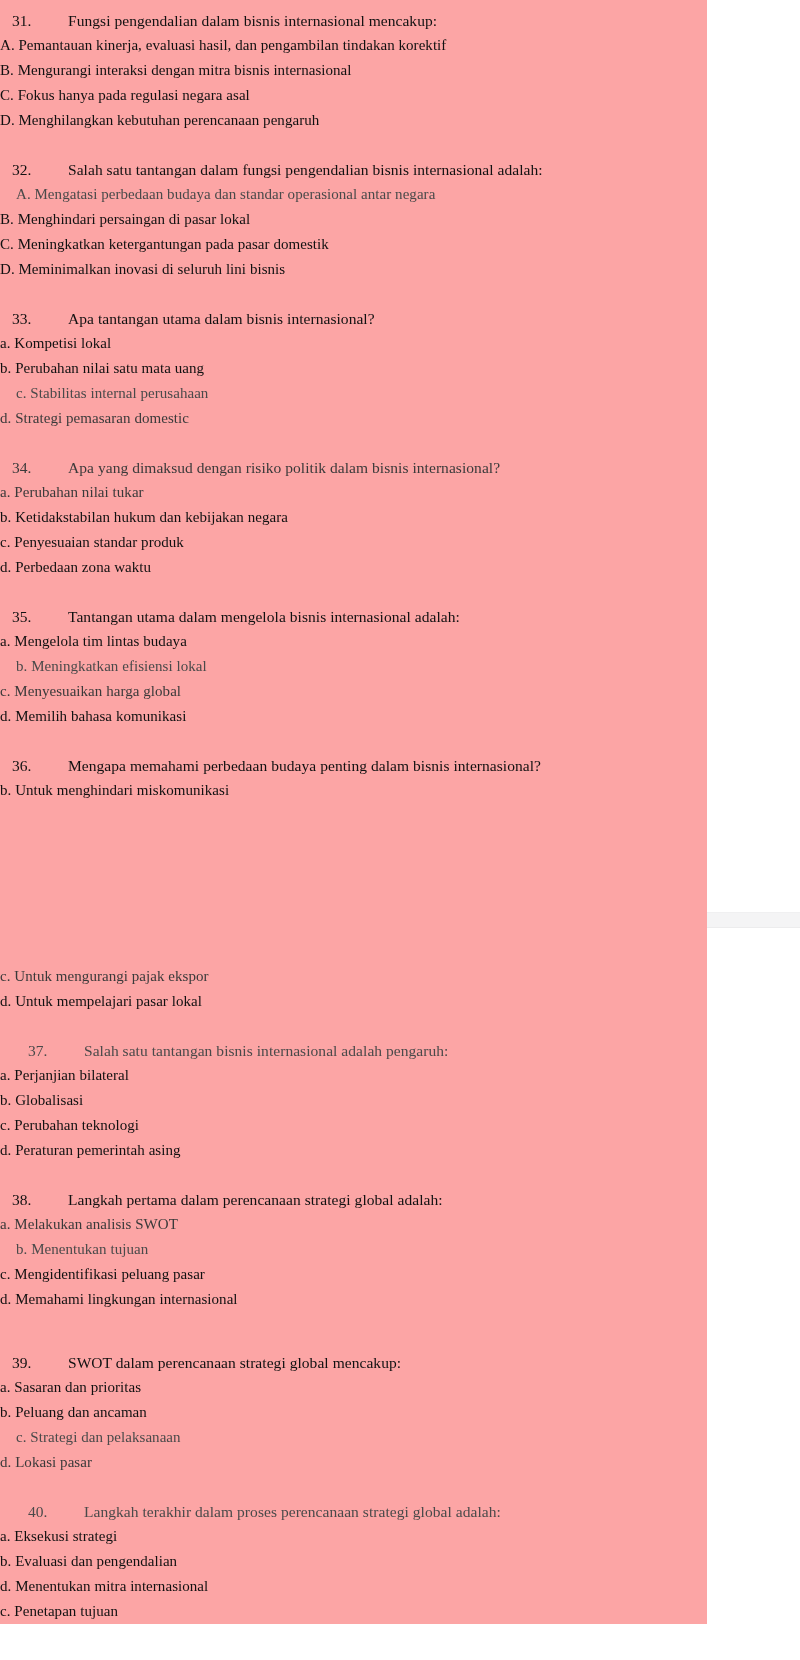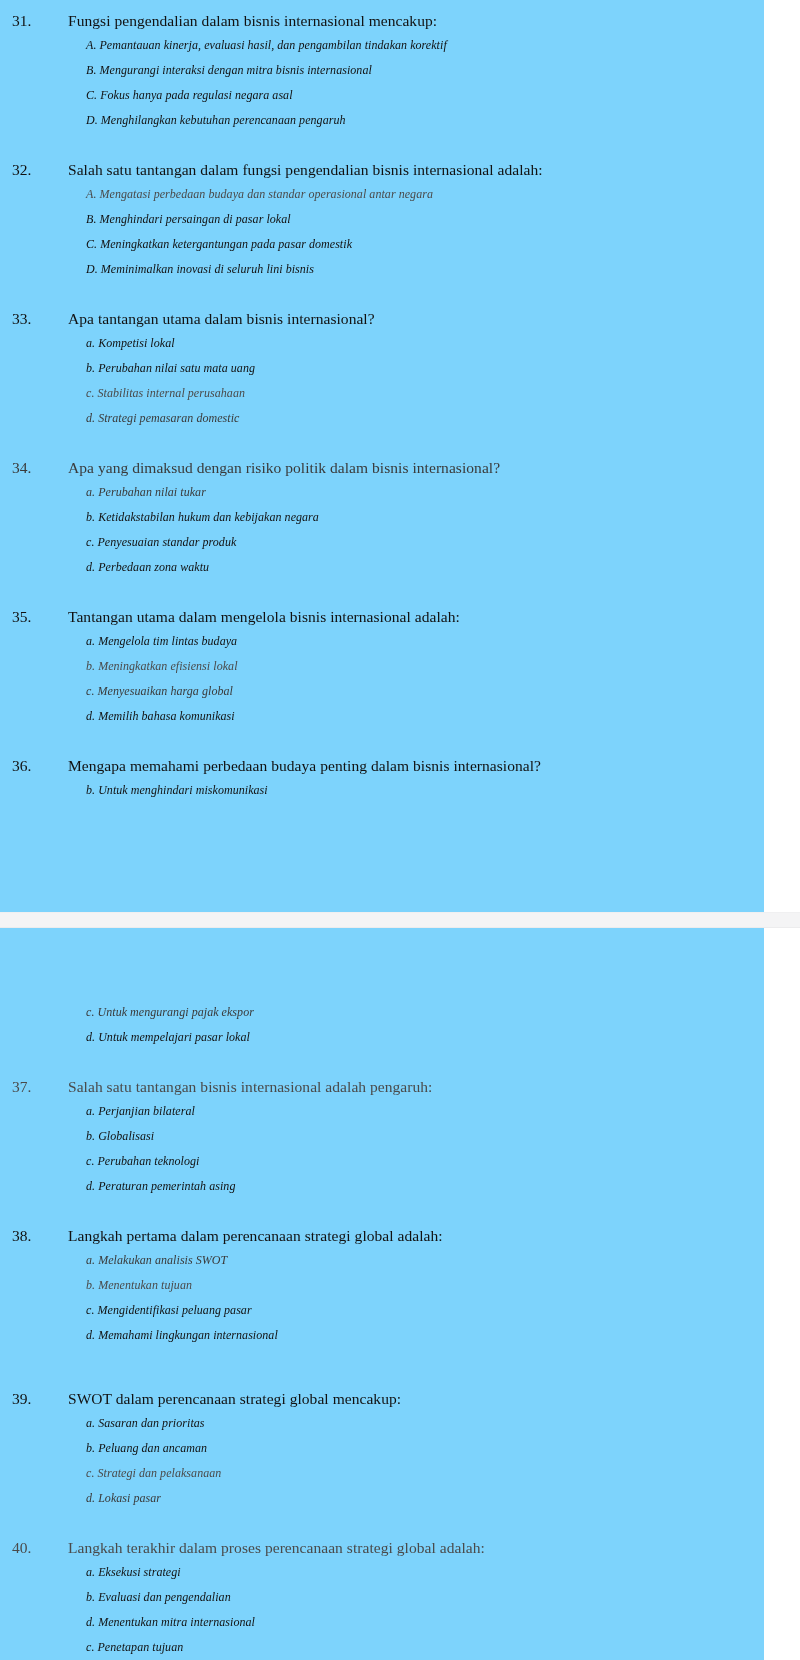--- a/index.html
+++ b/index.html
@@ -13,26 +13,26 @@
     height: 1660px;
     position: relative;
     font-family: "Liberation Serif", "DejaVu Serif", serif;
     color: #171717;
     overflow: hidden;
   }
 
   .page {
     position: absolute;
     left: 0;
-    width: 764px;
-    background: #7dd3fc;
+    width: 707px;
+    background: #fca5a5;
   }
 
   #page-1 { top: 0; height: 912px; }
-  #page-2 { top: 928px; height: 732px; }
+  #page-2 { top: 892px; height: 732px; }
 
   .page-gap {
     position: absolute;
     left: 0;
     top: 912px;
     width: 800px;
     height: 16px;
     background: #f4f4f5;
     border-top: 1px solid #f0f0f1;
     border-bottom: 1px solid #ececed;
@@ -62,34 +62,32 @@
   }
 
   .q-num {
     display: inline-block;
     width: 28px;
     text-align: left;
   }
 
   .opt-line {
     position: relative;
-    padding-left: 86px;
-    font-size: 12px;
+    font-size: 15px;
     line-height: 25px;
     letter-spacing: 0.05px;
     white-space: nowrap;
-    font-style: italic;
   }
 
   .gap-sm { height: 14px; }
   .gap-md { height: 24px; }
 
   
   .faint   { color: #3a3a3a; }
-  .fainter { color: #4a4a4a; }
+  .fainter { color: #4a4a4a; margin-left: 16px; }
   .dark    { color: #111111; }
 </style>
 </head>
 <body>
 
 <div class="page" id="page-1">
   <div class="content" style="top:8px;">
 
     <div class="question-block">
       <div class="q-line dark"><span class="q-num">31.</span><span>Fungsi pengendalian dalam bisnis internasional mencakup:</span></div>

